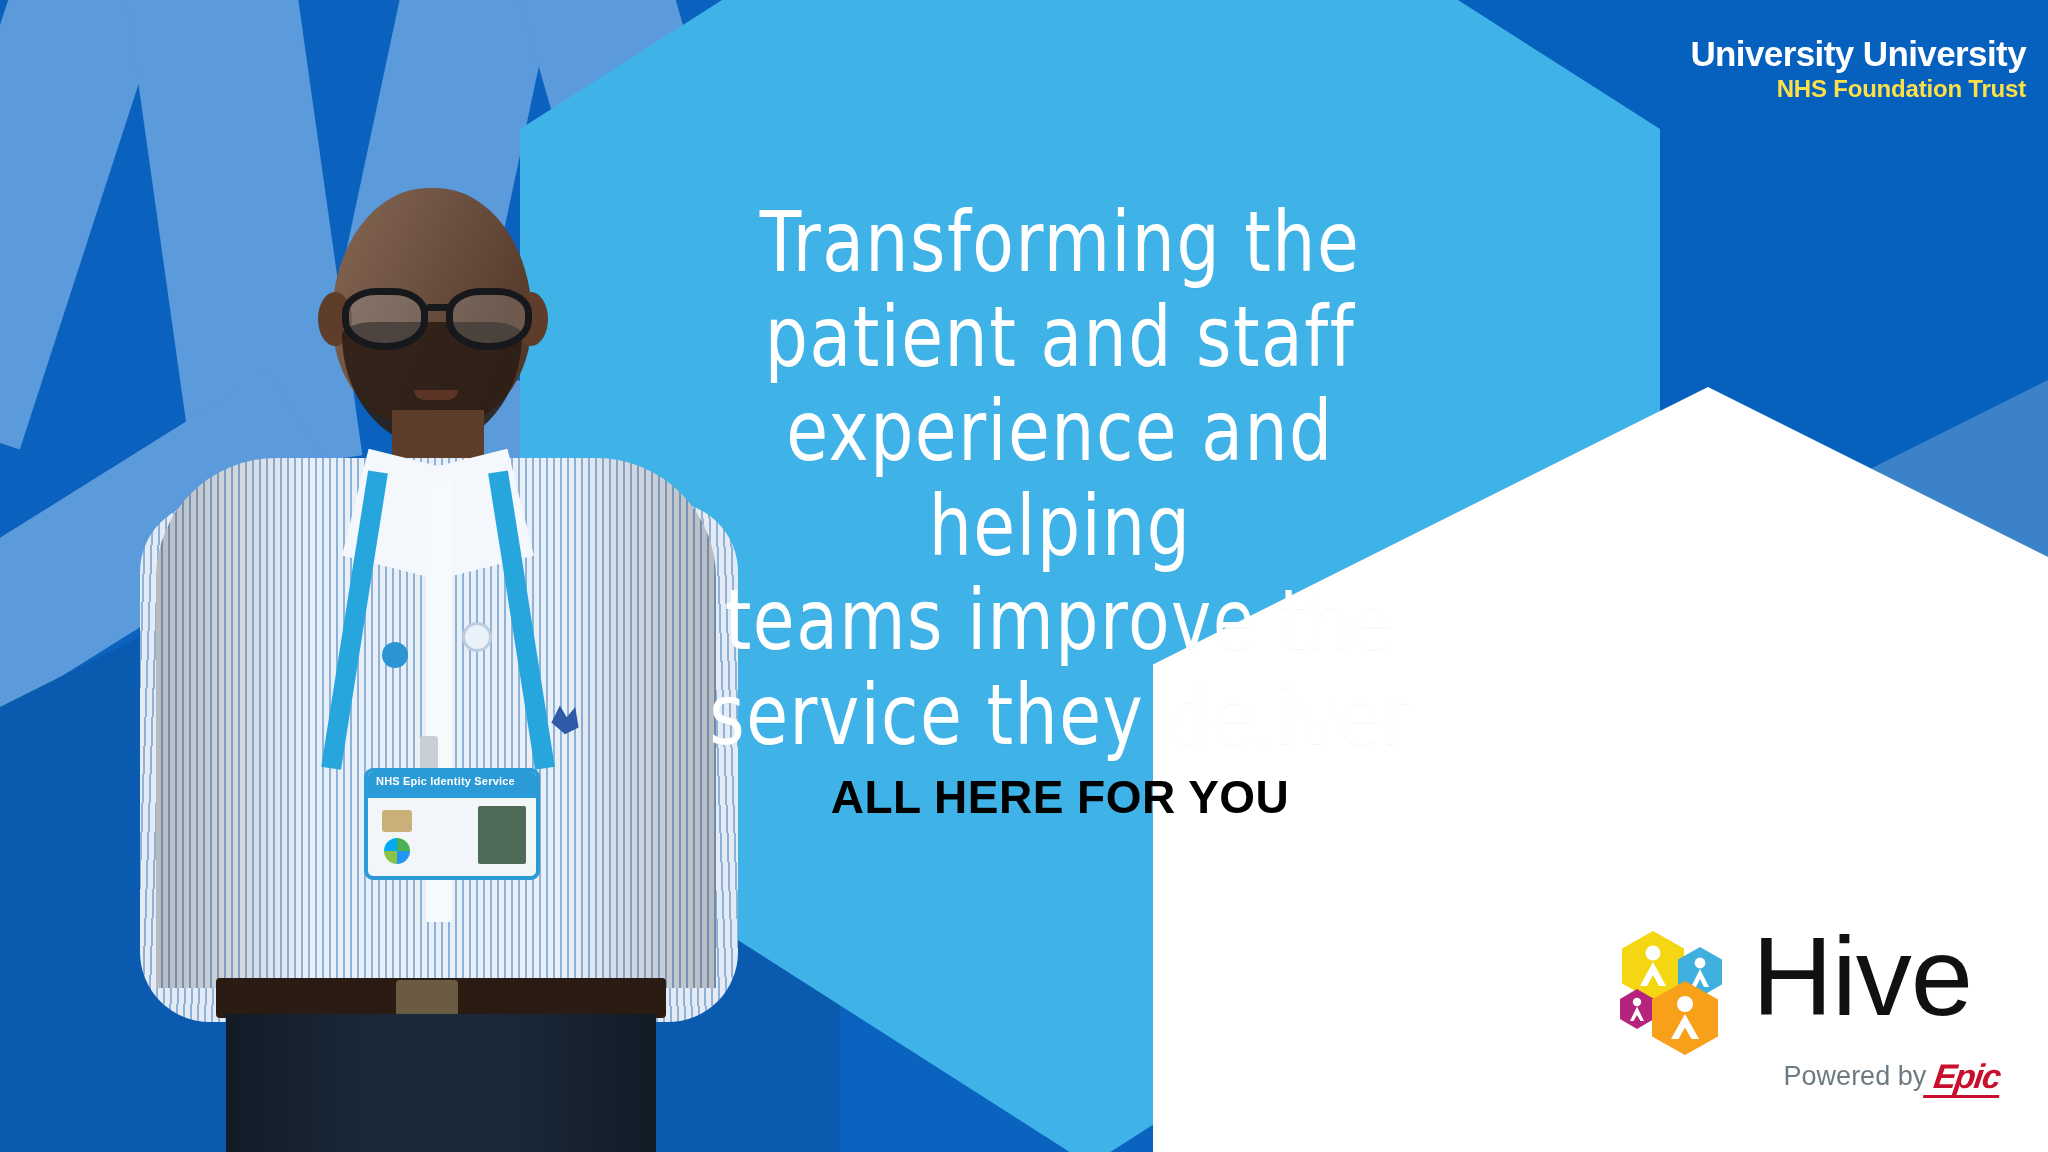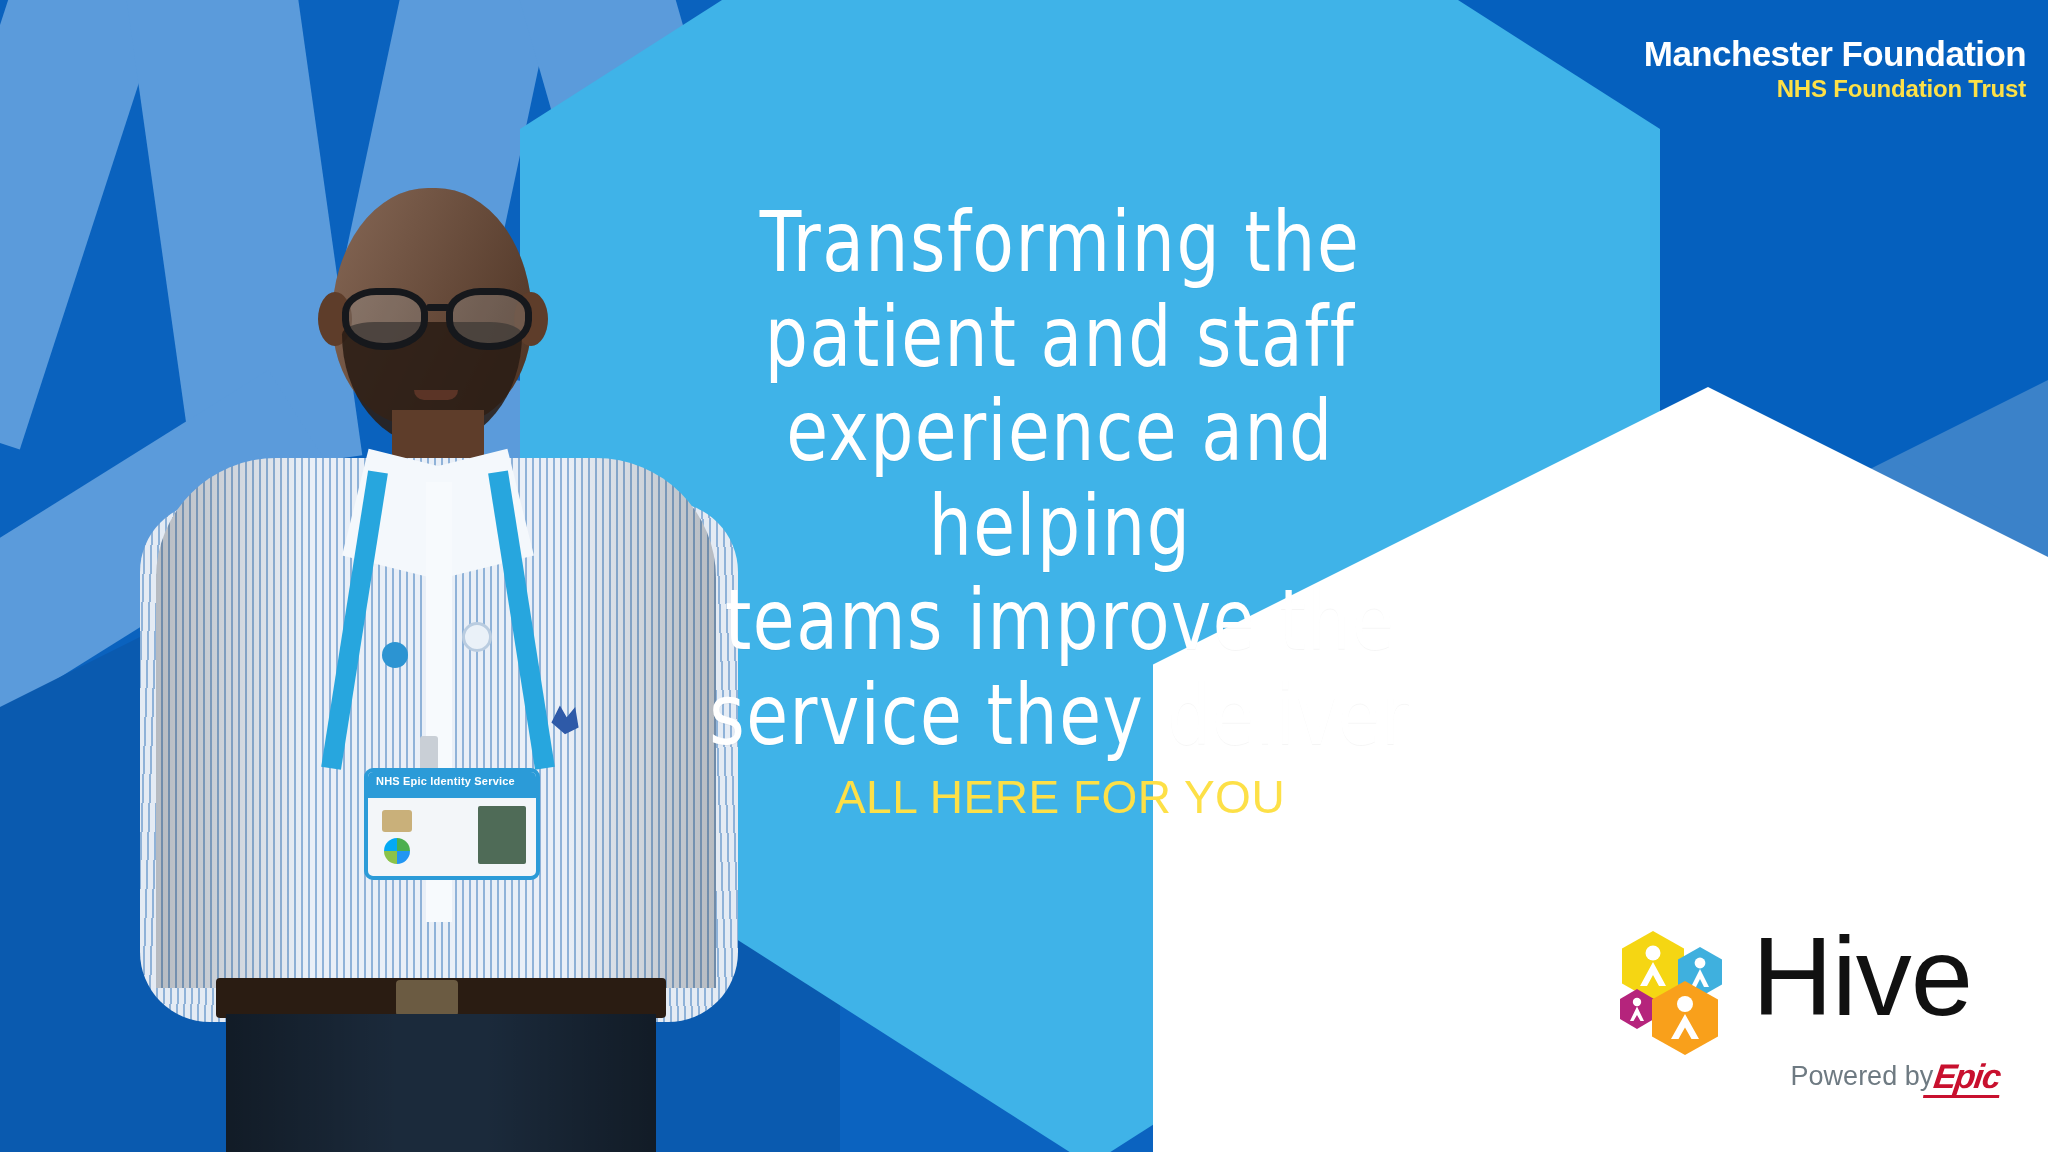--- a/index.html
+++ b/index.html
@@ -83,37 +83,37 @@
     color:#FFFFFF;
     font-family:"DejaVu Sans", sans-serif;
     font-size:68px;line-height:1.14;font-weight:400;
     letter-spacing:1.5px;
     transform:scaleY(1.22);transform-origin:top center;
     white-space:pre-line;
     text-shadow:0 1px 0 rgba(0,0,0,.04);
   }
   .kicker{
     position:absolute;left:700px;top:770px;width:720px;text-align:center;
-    color:#fde047;font-weight:normal;font-size:46px;letter-spacing:.5px;
+    color:#000000;font-weight:bold;font-size:46px;letter-spacing:.5px;
     z-index:6;
   }
 
   
   .hive{position:absolute;right:48px;bottom:56px;width:380px;z-index:8;}
   .hive-row{display:flex;align-items:flex-start;}
   .hex-cluster{position:relative;width:126px;height:118px;flex:0 0 auto;margin-right:6px;margin-bottom:6px;}
   .hx{position:absolute;clip-path:polygon(50% 0%, 100% 25%, 100% 75%, 50% 100%, 0% 75%, 0% 25%);}
   .hx .person{position:absolute;left:0;right:0;top:0;bottom:0;}
   .hive-word{
     font-family:"Liberation Sans", sans-serif;
     font-size:112px;line-height:.86;color:#111;font-weight:400;letter-spacing:-1px;
   }
   .hive-sub{
     text-align:right;margin-top:4px;font-size:27px;color:#6E7A82;font-weight:400;
-    display:flex;align-items:center;justify-content:flex-end;gap:1px;
+    display:flex;align-items:center;justify-content:flex-end;gap:8px;
   }
   .epic{
     color:#C8102E;font-weight:bold;font-style:italic;font-size:34px;
     letter-spacing:-1.5px;position:relative;display:inline-block;
     transform:skewX(-8deg);
   }
   .epic::after{
     content:"";position:absolute;left:-8px;right:-2px;bottom:-2px;height:3px;background:#C8102E;
   }
 
@@ -230,21 +230,21 @@
     <div class="pp badge-photo"></div>
     <div class="pp badge-logo"></div>
 
     <div class="pp belt"></div>
     <div class="pp buckle"></div>
     <div class="pp trousers"></div>
     <div class="pp trousers-shade"></div>
   </div>
 
   <div class="nhs-logo">
-    <div class="trust-name">Manchester Foundation</div>
+    <div class="trust-name">University University</div>
     <div class="trust-sub">NHS Foundation Trust</div>
   </div>
 
   <div class="headline-wrap">
     <div class="headline">Transforming the
 patient and staff
 experience and helping
 teams improve the
 service they deliver</div>
   </div>

